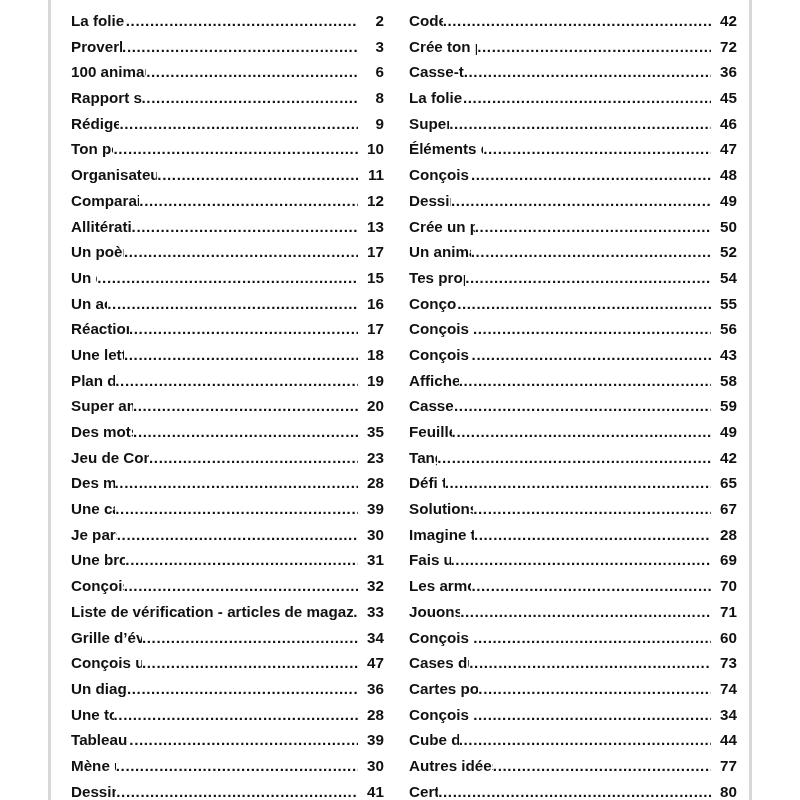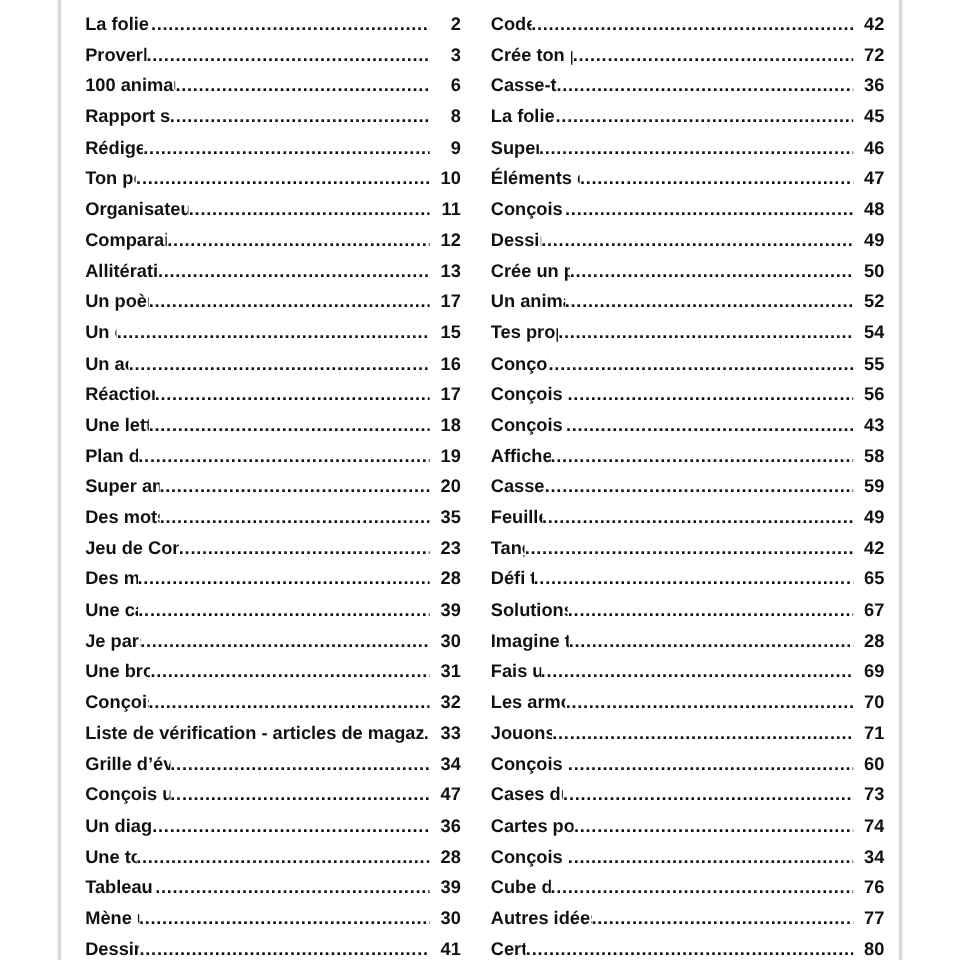--- a/index.html
+++ b/index.html
@@ -413,21 +413,21 @@
           <span class="toc-page">74</span>
         </div>
         <div class="toc-entry">
           <span class="toc-title">Conçois des cartes de jeu</span>
           <span class="toc-leader"></span>
           <span class="toc-page">34</span>
         </div>
         <div class="toc-entry">
           <span class="toc-title">Cube de recherche</span>
           <span class="toc-leader"></span>
-          <span class="toc-page">76</span>
+          <span class="toc-page">44</span>
         </div>
         <div class="toc-entry">
           <span class="toc-title">Autres idées d’activités passe-temps</span>
           <span class="toc-leader"></span>
           <span class="toc-page">77</span>
         </div>
         <div class="toc-entry">
           <span class="toc-title">Certificats</span>
           <span class="toc-leader"></span>
           <span class="toc-page">80</span>

